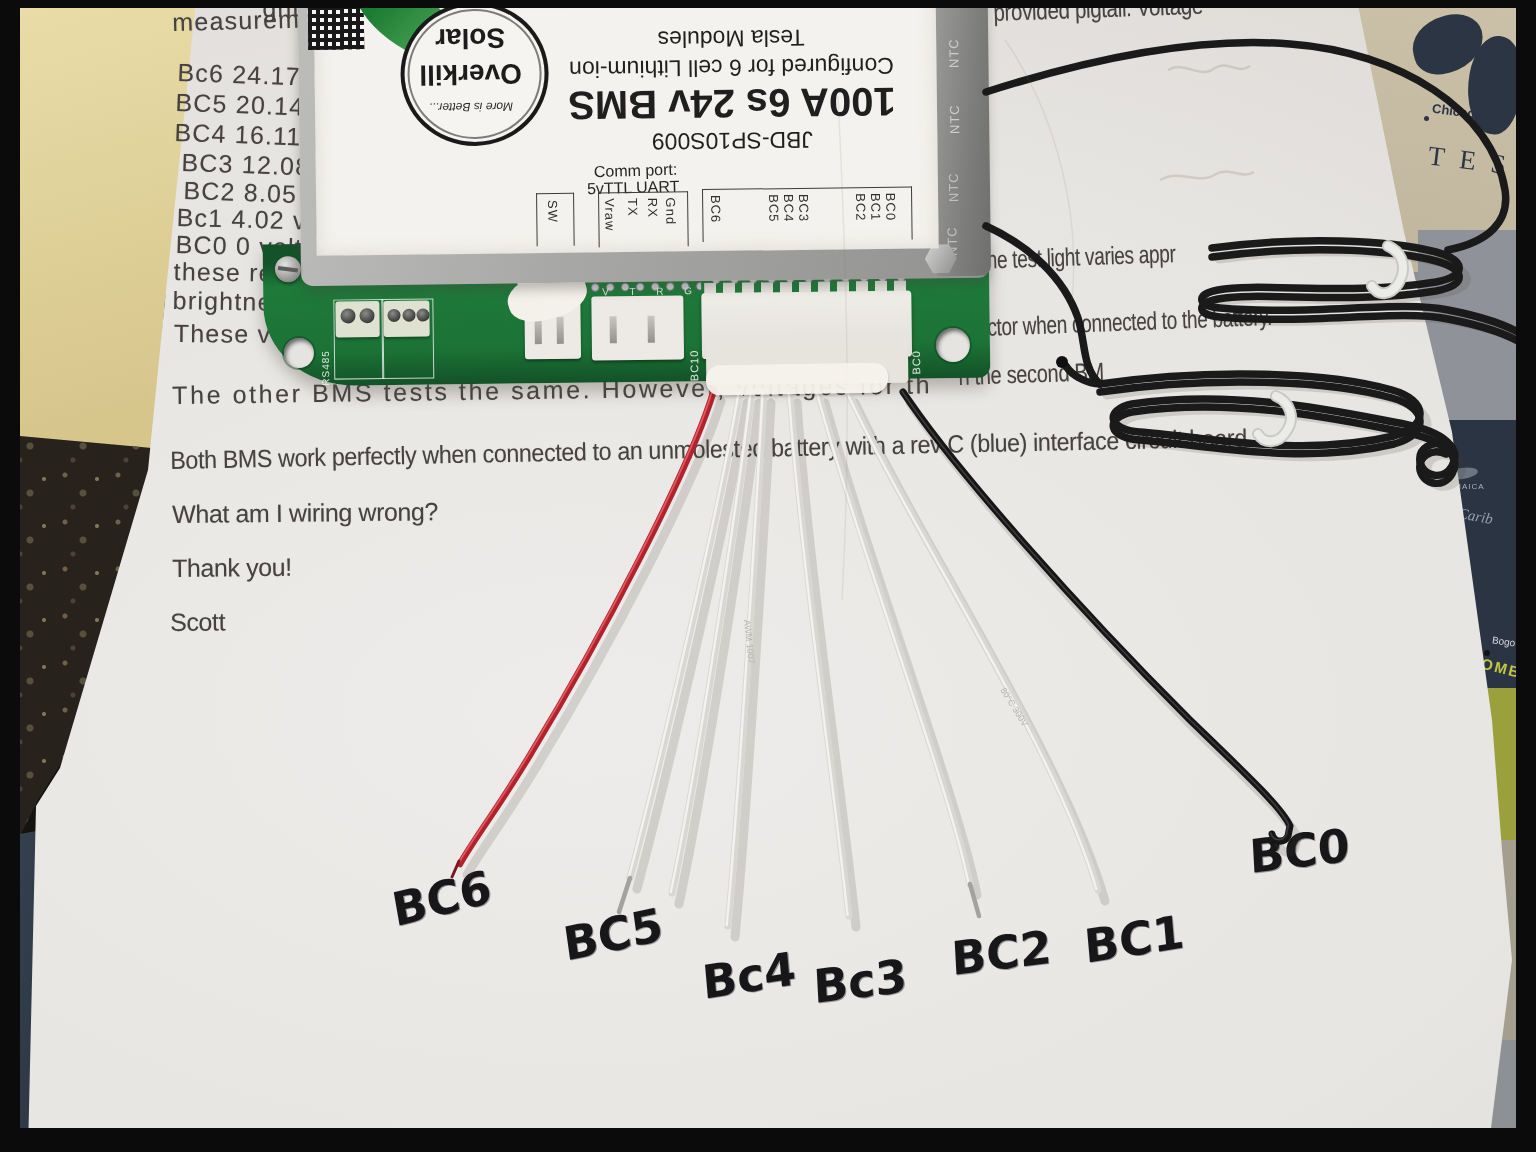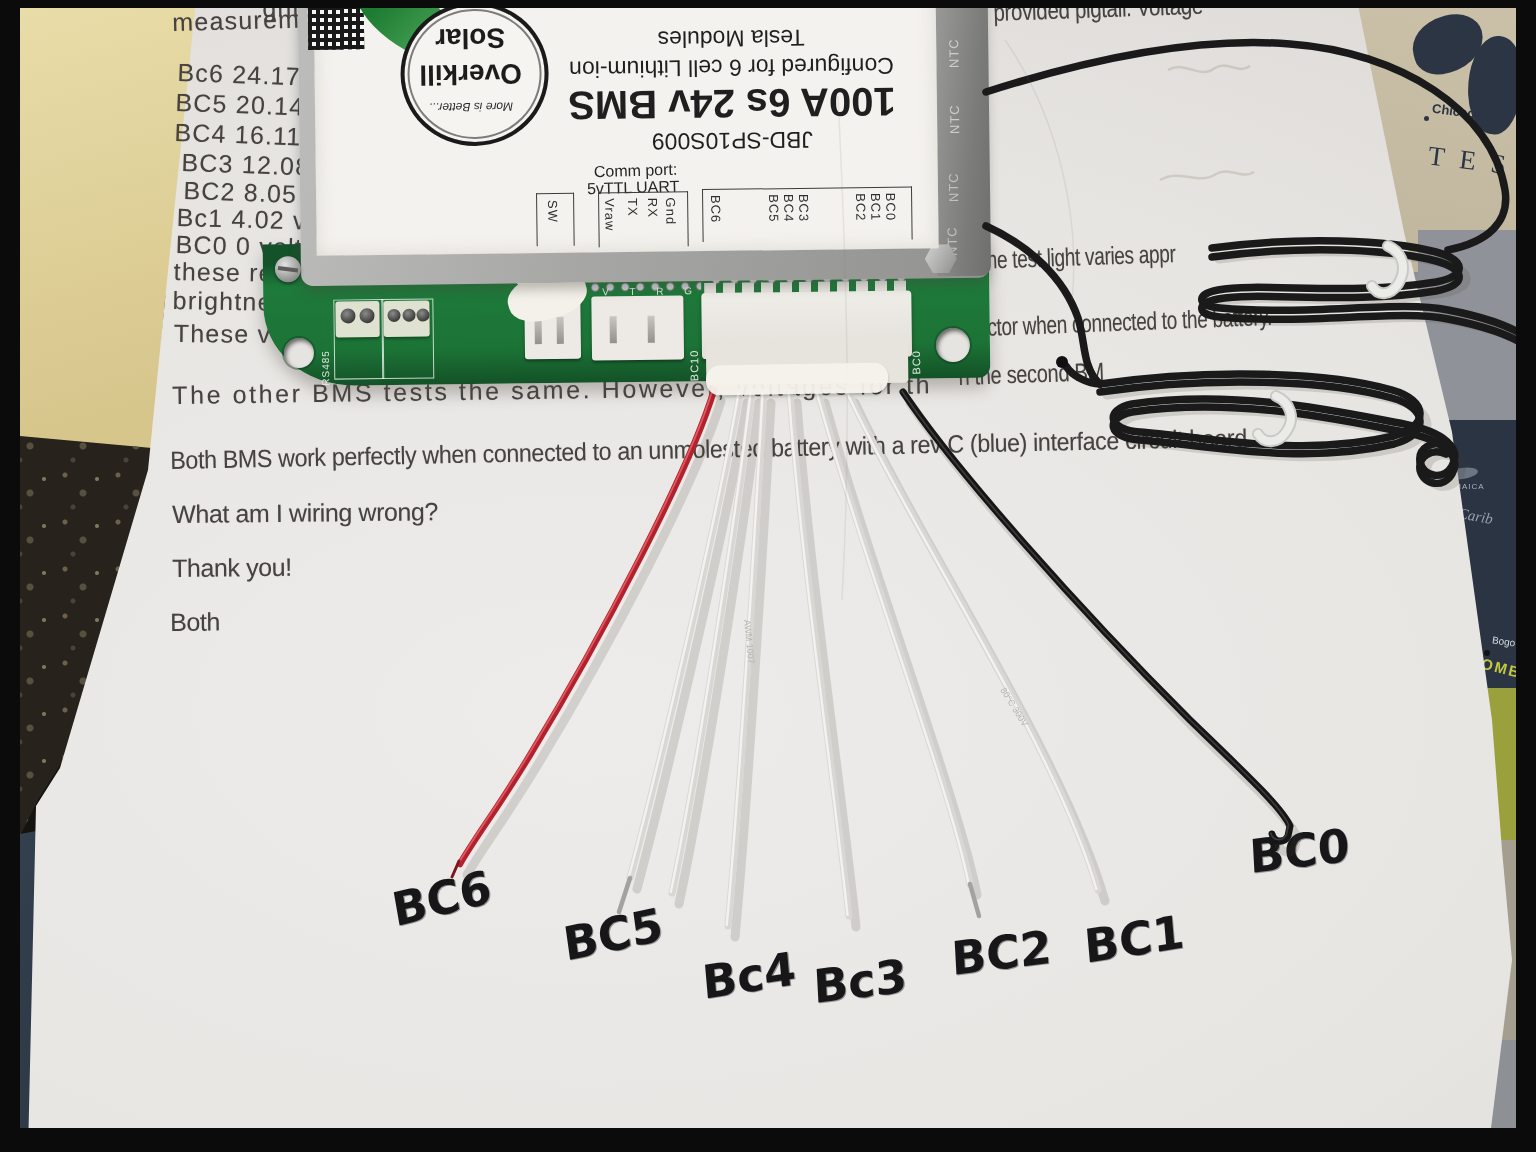--- a/index.html
+++ b/index.html
@@ -141,21 +141,21 @@
   <span class="ltext ls1" style="left:174px;top:319px;transform:rotate(0.5deg);">These voltag</span>
   <span class="ltext ls1" style="left:328px;top:330px;transform:rotate(0.5deg);">are</span>
   <span class="ltext ls2" style="left:172px;top:381px;transform:rotate(-0.8deg);">The other BMS tests the same. However, voltages for th</span>
   <span class="ltext" style="left:993px;top:-2px;transform:rotate(-2deg) scaleX(0.82);">provided pigtail. Voltage</span>
   <span class="ltext" style="left:975px;top:246px;transform:rotate(-2deg) scaleX(0.76);">The test light varies appr</span>
   <span class="ltext" style="left:956px;top:314px;transform:rotate(-2.2deg) scaleX(0.76);">nnector when connected to the battery.</span>
   <span class="ltext" style="left:958px;top:362px;transform:rotate(-2deg) scaleX(0.8);">n the second BM</span>
   <span class="ltext" style="left:170px;top:446px;transform:rotate(-1.2deg) scaleX(0.93);">Both BMS work perfectly when connected to an unmolested battery with a rev C (blue) interface circuit board.</span>
   <span class="ltext" style="left:172px;top:500px;transform:rotate(-0.6deg);">What am I wiring wrong?</span>
   <span class="ltext" style="left:172px;top:554px;transform:rotate(-0.6deg);">Thank you!</span>
-  <span class="ltext" style="left:170px;top:608px;transform:rotate(-0.6deg);">Both</span>
+  <span class="ltext" style="left:170px;top:608px;transform:rotate(-0.6deg);">Scott</span>
 
   <span class="hw" style="left:388px;top:884px;transform:rotate(-14deg) skewX(-4deg);">BC6</span>
   <span class="hw" style="left:560px;top:918px;transform:rotate(-12deg) skewX(-4deg);">BC5</span>
   <span class="hw" style="left:700px;top:956px;transform:rotate(-9deg) skewX(-4deg);">Bc4</span>
   <span class="hw" style="left:812px;top:960px;transform:rotate(-7deg) skewX(-4deg);">Bc3</span>
   <span class="hw" style="left:950px;top:932px;transform:rotate(-7deg) skewX(-4deg);">BC2</span>
   <span class="hw" style="left:1082px;top:920px;transform:rotate(-9deg) skewX(-4deg);">BC1</span>
   <span class="hw" style="left:1248px;top:830px;transform:rotate(-7deg) skewX(-4deg);">BC0</span>
 
   <div id="board">

